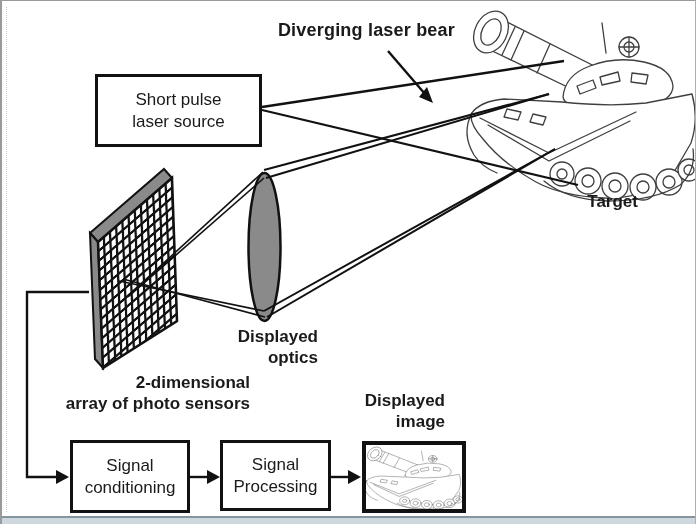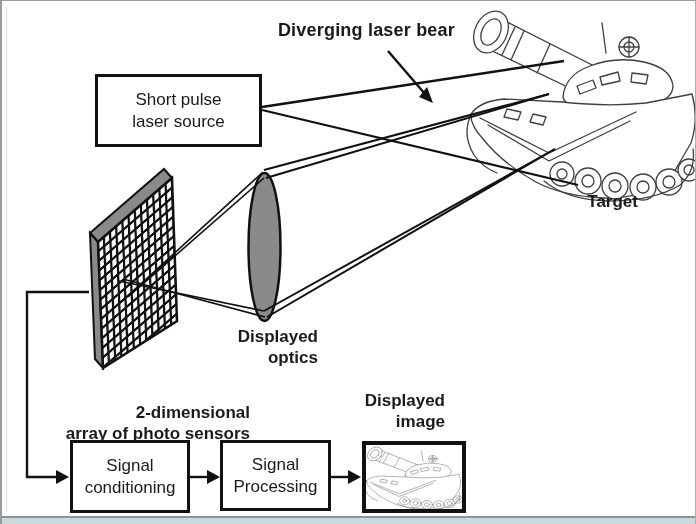--- a/index.html
+++ b/index.html
@@ -141,21 +141,21 @@
   <div class="lbl big" style="left:258px;top:18px;width:195px;">Diverging laser bear</div>
 
   <div class="box" style="left:93px;top:73px;width:167px;height:73px;">Short pulse
 laser source</div>
 
   <div class="lbl" style="left:566px;top:190px;width:70px;">Target</div>
 
   <div class="lbl" style="left:210px;top:325px;width:106px;">Displayed
 optics</div>
 
-  <div class="lbl" style="left:24px;top:371px;width:224px;margin-top:30px;">2-dimensional
+  <div class="lbl" style="left:24px;top:371px;width:224px;">2-dimensional
 array of photo sensors</div>
 
   <div class="lbl" style="left:337px;top:389px;width:106px;">Displayed
 image</div>
 
   <div class="box" style="left:68px;top:439px;width:120px;height:73px;">Signal
 conditioning</div>
 
   <div class="box" style="left:218px;top:439px;width:111px;height:71px;">Signal
 Processing</div>

